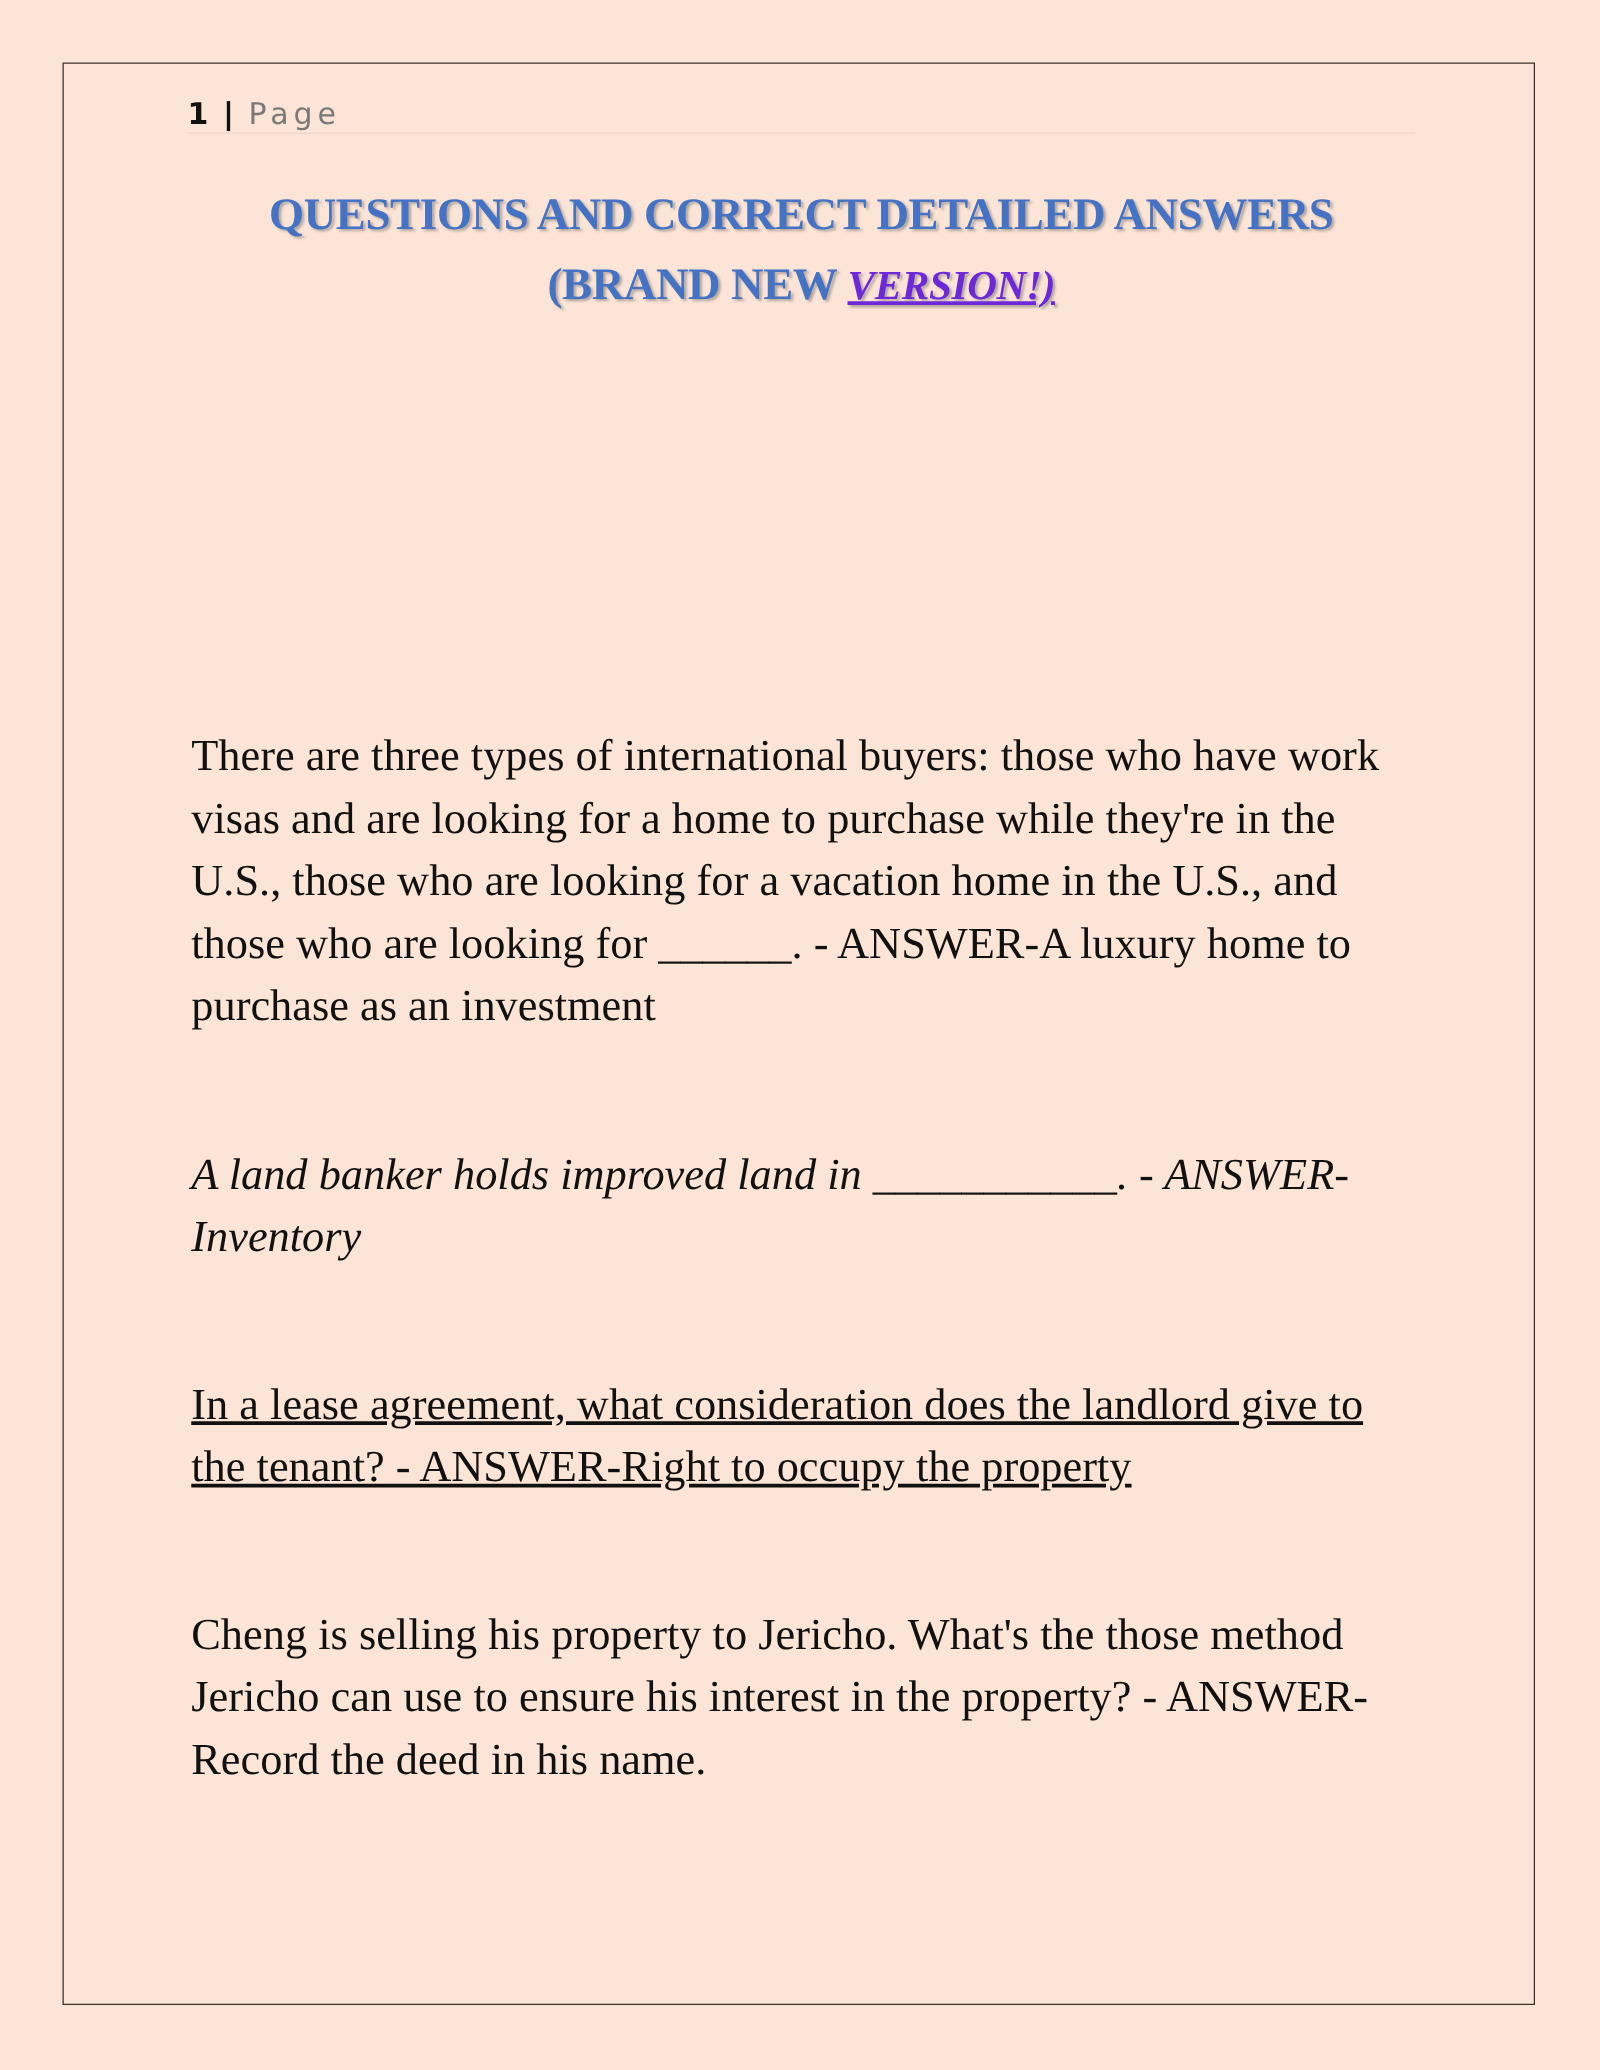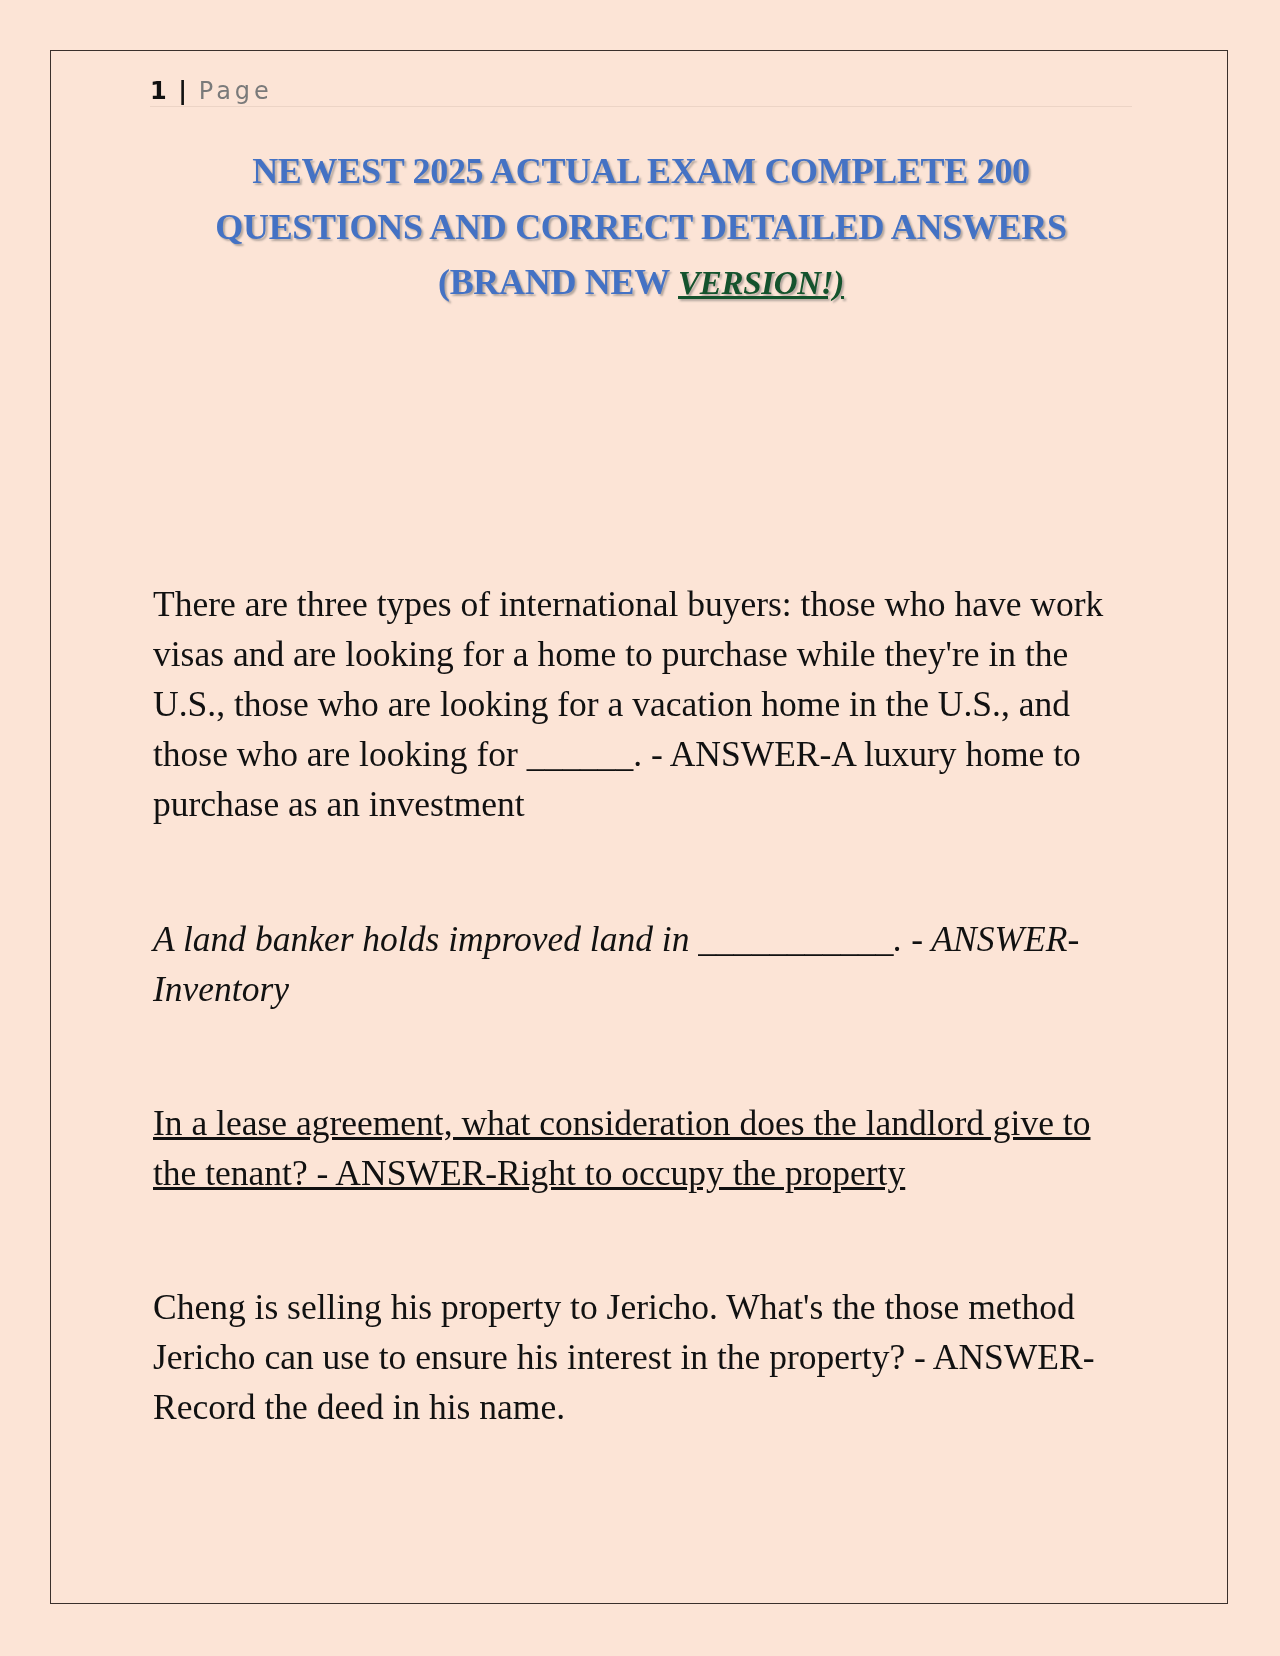--- a/index.html
+++ b/index.html
@@ -56,21 +56,21 @@
       font-weight: bold;
       font-size: 36px;
       line-height: 55.5px;
       color: #4472c4;
       text-shadow: 2px 2px 2px rgba(90, 90, 90, 0.45);
       letter-spacing: -0.3px;
     }
     .title .version {
       font-style: italic;
       text-decoration: underline;
-      color: #14532d;
+      color: #6d28d9;
       font-size: 33px;
       margin-top: 36px;
     }
     .qa {
       position: absolute;
       left: 150px;
       width: 985px;
       font-family: "Liberation Serif", serif;
       font-size: 35.5px;
       line-height: 50px;
@@ -87,21 +87,20 @@
 
 <div class="page-border"></div>
 
 <div class="header">
   <span class="num">1</span>
   <span class="bar">|</span>
   <span class="page-word">Page</span>
 </div>
 
 <div class="title">
-  <div>NEWEST 2025 ACTUAL EXAM COMPLETE 200</div>
   <div>QUESTIONS AND CORRECT DETAILED ANSWERS</div>
   <div><span>(BRAND NEW </span><span class="version">VERSION!)</span></div>
 </div>
 
 <p class="qa" id="qa-1">There are three types of international buyers: those who have work visas and are looking for a home to purchase while they're in the U.S., those who are looking for a vacation home in the U.S., and those who are looking for ______. - ANSWER-A luxury home to purchase as an investment</p>
 <p class="qa" id="qa-2">A land banker holds improved land in ___________. - ANSWER-Inventory</p>
 <p class="qa" id="qa-3">In a lease agreement, what consideration does the landlord give to the tenant? - ANSWER-Right to occupy the property</p>
 <p class="qa" id="qa-4">Cheng is selling his property to Jericho. What's the those method Jericho can use to ensure his interest in the property? - ANSWER-Record the deed in his name.</p>
 
 </body></html>

